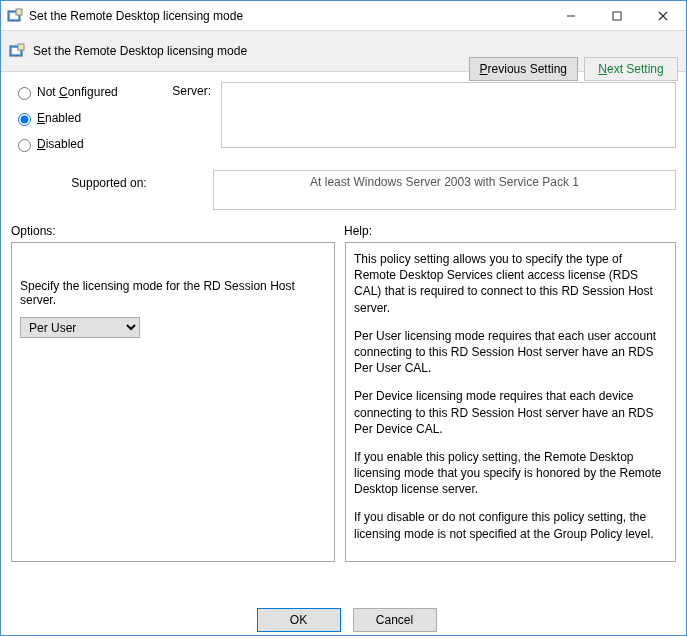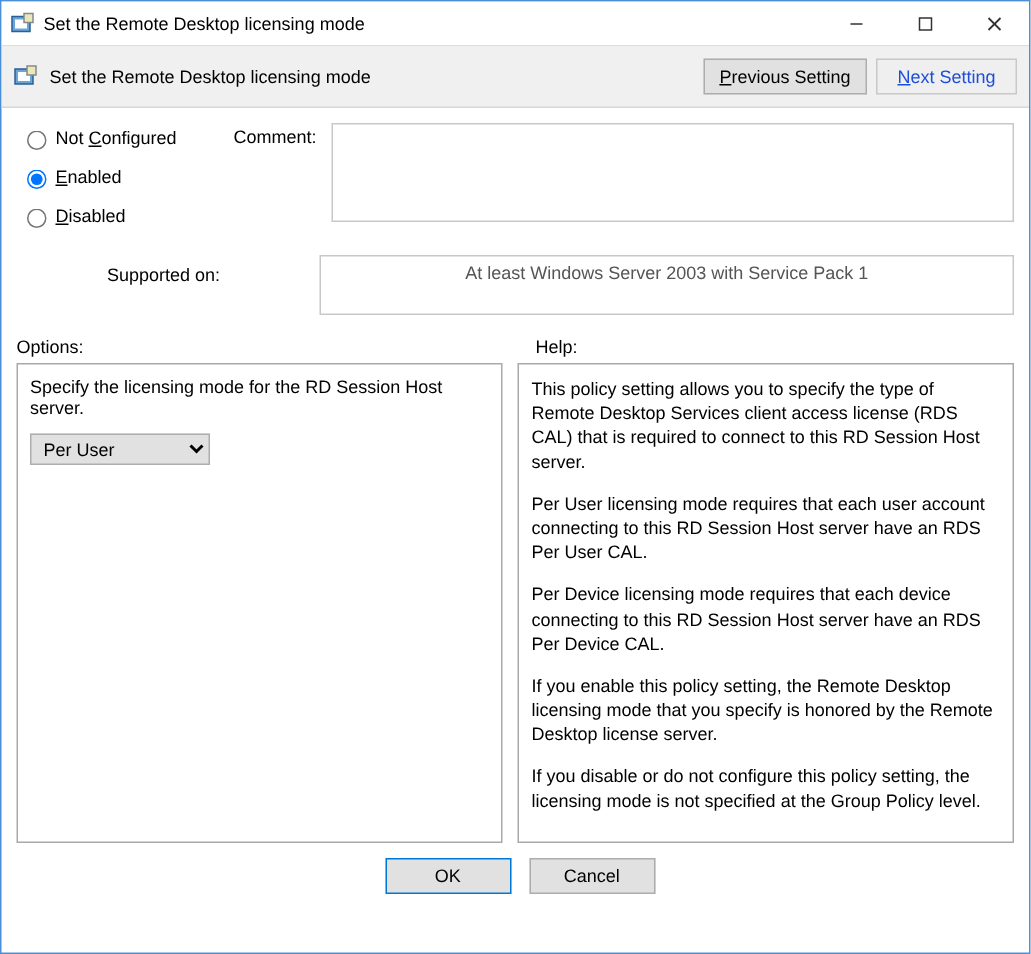--- a/index.html
+++ b/index.html
@@ -52,24 +52,25 @@
   .wbtn {
     min-width: 94px;
     height: 24px;
     border: 1px solid #adadad;
     background: #e1e1e1;
     font-family: inherit;
     font-size: 12px;
     padding: 0 10px;
     cursor: pointer;
     margin-left: 6px;
+    margin-top: 36px;
   }
   .wbtn.primary { border: 1.5px solid #0078d7; background:#e1e1e1;}
   .wbtn:disabled {
-    color: #1d4ed8;
+    color: #15803d;
     border-color: #c8c8c8;
     background: #efefef;
     cursor: default;
   }
   .top-section {
     display: grid;
     grid-template-columns: 120px 80px 1fr;
     padding: 10px 10px 4px 12px;
     column-gap: 4px;
   }
@@ -106,41 +107,40 @@
     position: relative;
     overflow-y: scroll;
     background:#fff;
     color:#555;
     text-align:center;
   }
   .labels-row {
     display: grid;
     grid-template-columns: 333px 1fr;
     padding: 6px 10px 4px 10px;
-    gap: 13px;
   }
   .main-row {
     display: grid;
     grid-template-columns: 324px 1fr;
     column-gap: 10px;
     padding: 0 10px;
   }
   .panel {
     border: 1px solid #a9a9a9;
     height: 320px;
     padding: 8px;
     font-size: 12px;
     overflow: hidden;
   }
   .panel.help {
     overflow-y: auto;
     line-height: 1.35;
   }
   .panel.help p { margin: 0 0 12px 0; }
-  .options-text { margin-bottom: 10px; }
+  .options-text { margin-bottom: 10px; margin-top: 28px; }
   .select {
     width: 120px;
     height: 21px;
     border: 1px solid #adadad;
     background: #e1e1e1;
     font-family: inherit;
     font-size: 12px;
     padding-left:4px;
   }
   .footer {
@@ -207,21 +207,21 @@
     <label class="radio-row">
       <input type="radio" name="state" checked="" style="">
       <span><span class="u">E</span>nabled</span>
     </label>
     <label class="radio-row">
       <input type="radio" name="state" style="">
       <span><span class="u">D</span>isabled</span>
     </label>
   </div>
   <div class="lbl-col">
-    <div class="lbl">Comment:</div>
+    <div class="lbl">Server:</div>
   </div>
   <div>
     <textarea class="comment-box" style=""></textarea>
   </div>
 </div>
 
 <div class="supported-row">
   <div class="supported-lbl">Supported on:</div>
   <div class="supported-box">At least Windows Server 2003 with Service Pack 1</div>
 </div>

